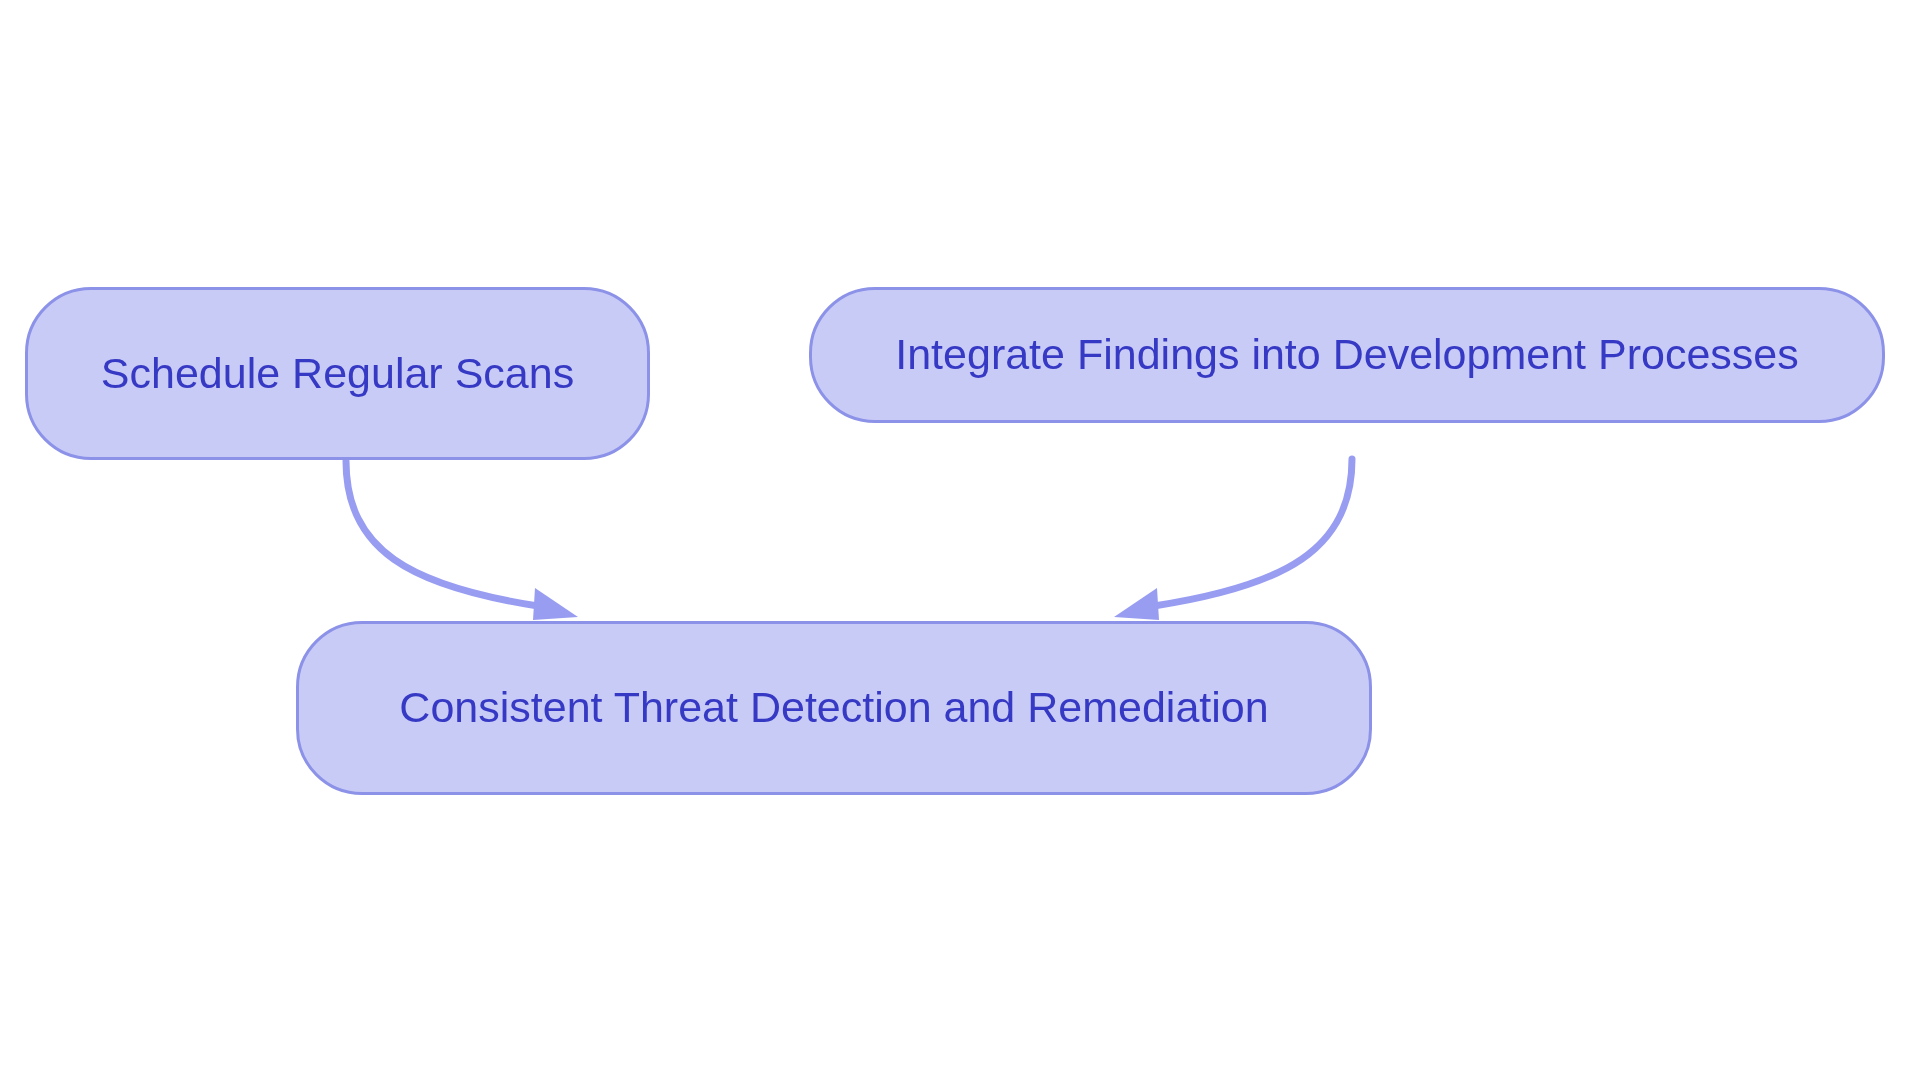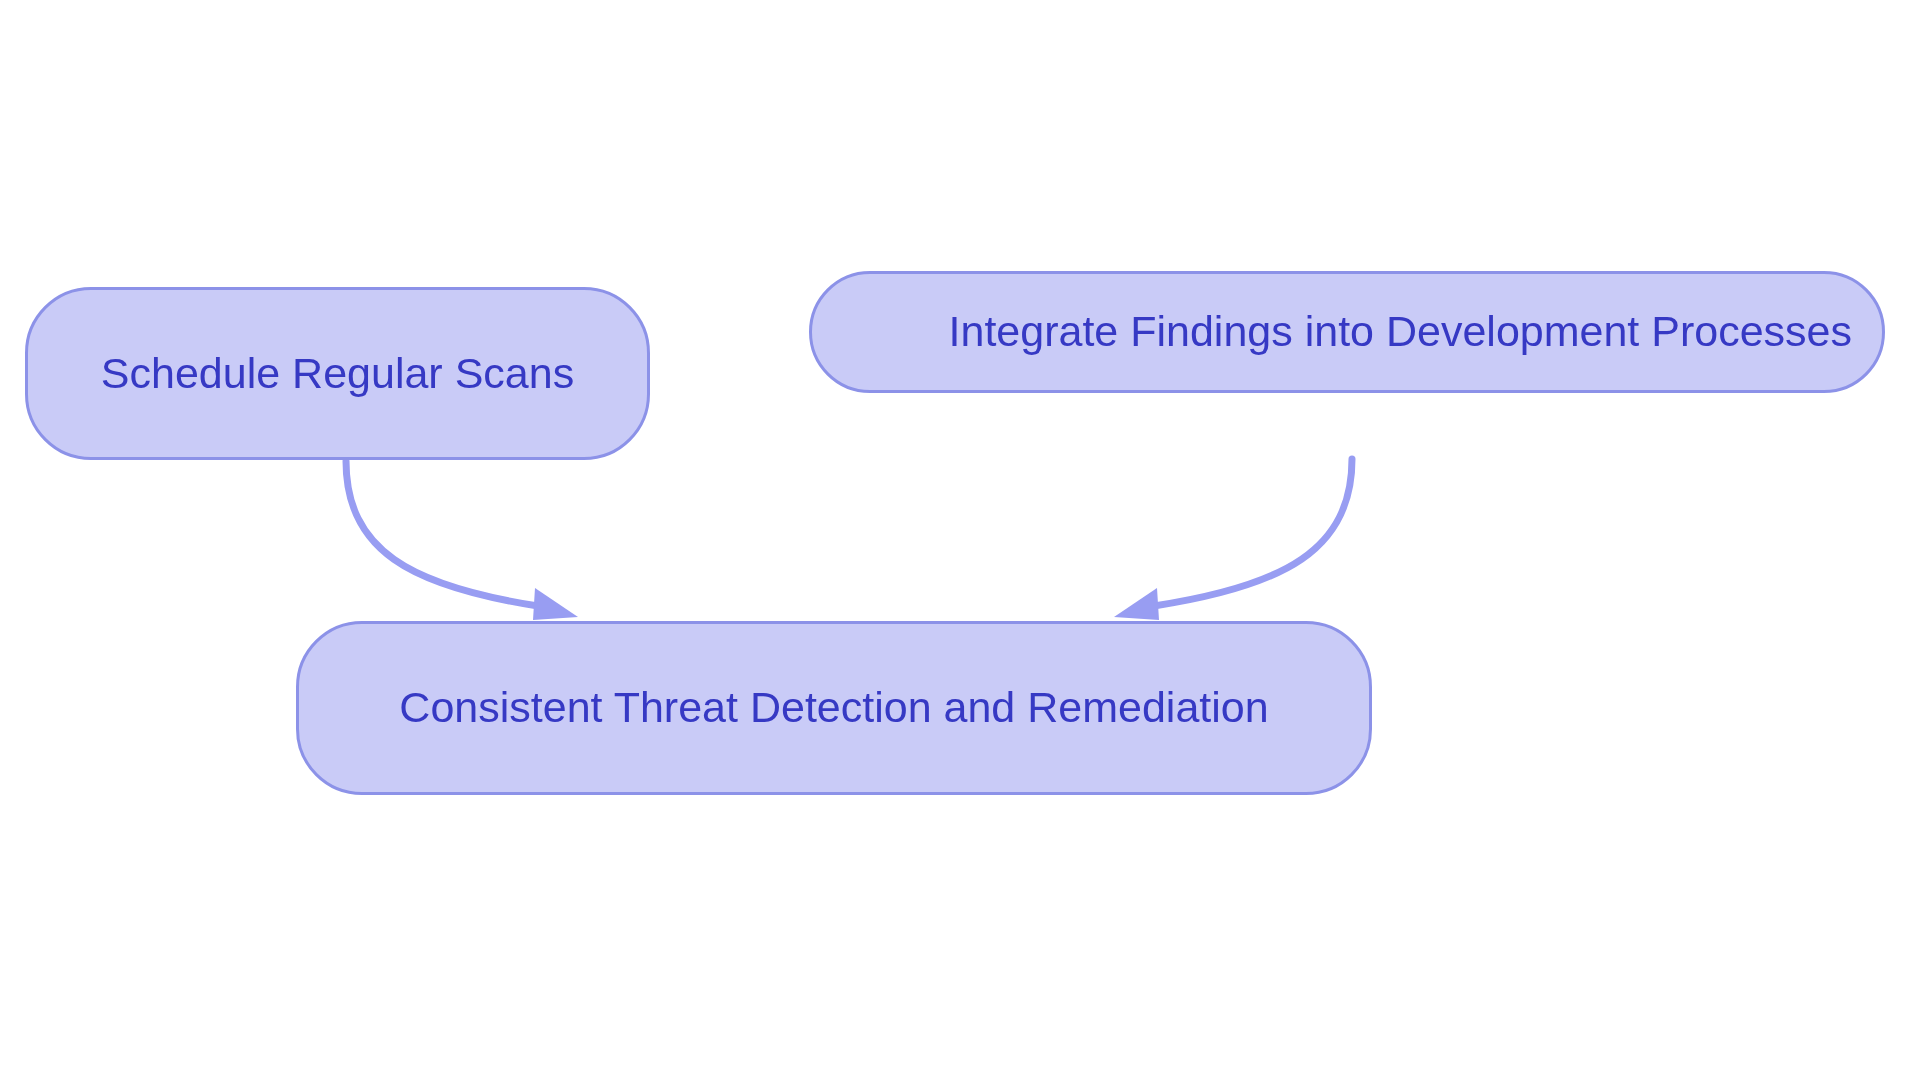--- a/index.html
+++ b/index.html
@@ -58,24 +58,23 @@
     padding: 0 30px;
   }
   .node-schedule {
     left: 25px;
     top: 287px;
     width: 625px;
     height: 173px;
   }
   .node-integrate {
     left: 809px;
-    top: 271px;
+    top: 287px;
     width: 1076px;
-    height: 122px;
-    justify-content: flex-end;
+    height: 136px;
   }
   .node-consistent {
     left: 296px;
     top: 621px;
     width: 1076px;
     height: 174px;
   }
 </style>
 </head>
 <body>

